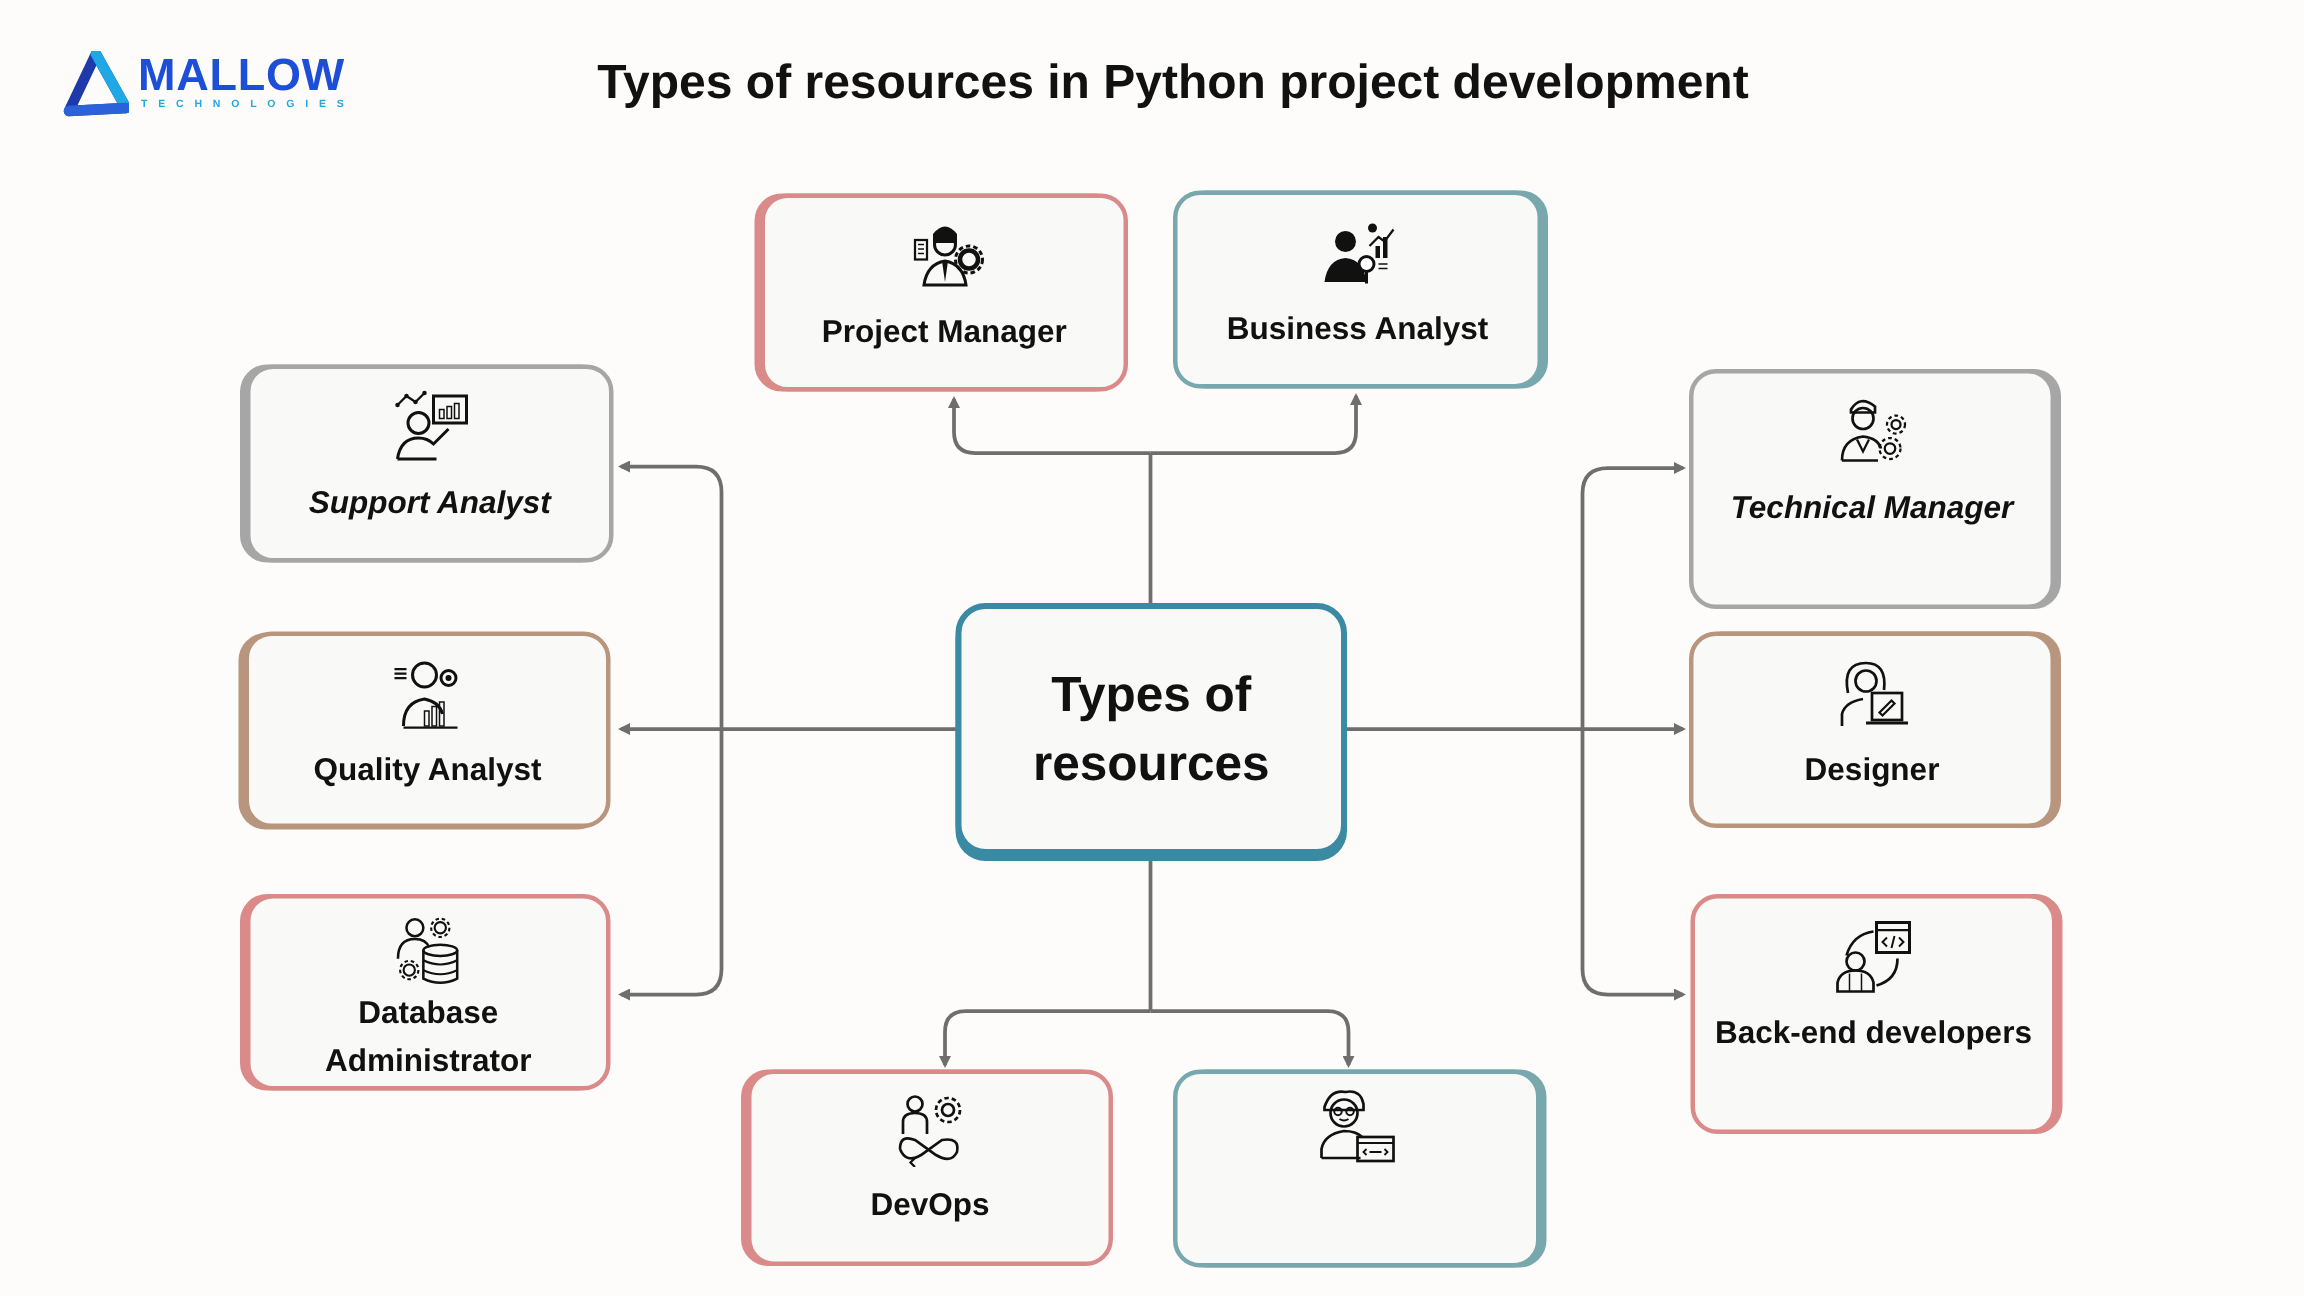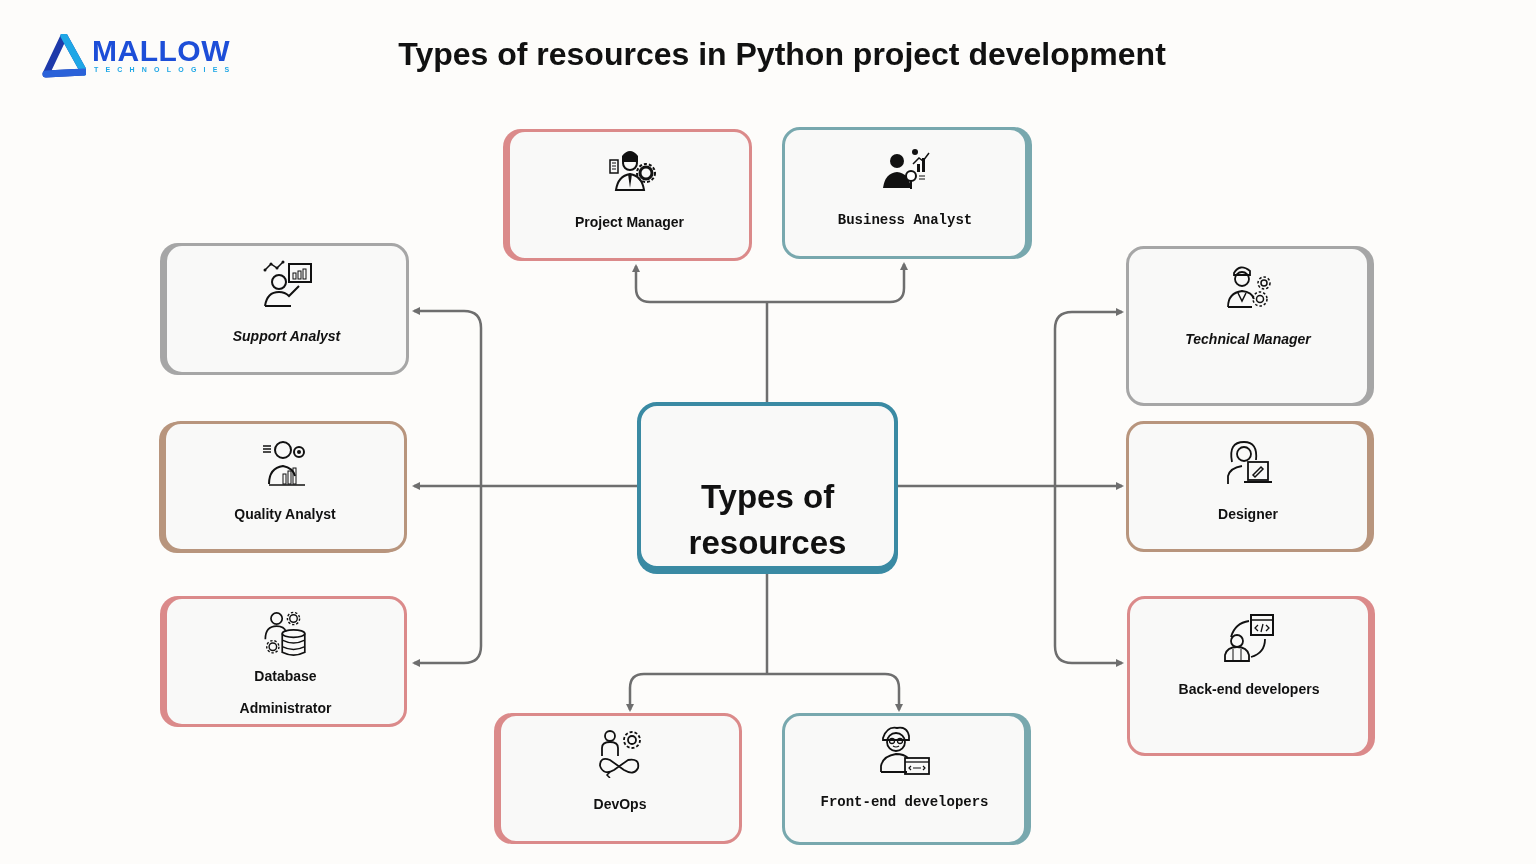--- a/index.html
+++ b/index.html
@@ -12,25 +12,25 @@
   .logo .brand { position:absolute; left:52px; top:2px; font-weight:bold; font-size:30px; letter-spacing:0.5px; color:#1d4ed8; line-height:30px; }
   .logo .sub { position:absolute; left:54px; top:32px; font-size:7px; letter-spacing:7.2px; color:#1fa7e6; font-weight:bold; }
   .title { position:absolute; left:0; width:1564px; top:36px; text-align:center; font-size:32px; font-weight:bold; color:#111; }
   svg.connectors { position:absolute; left:0; top:0; width:1536px; height:864px; }
   .card {
     position:absolute; box-sizing:border-box; background:#f9f9f8;
     border:3px solid; border-radius:18px;
     display:flex; flex-direction:column; align-items:center; justify-content:flex-start;
   }
   .card .icon { width:56px; height:50px; margin-top:14px; }
-  .card .label { font-weight:bold; font-size:14px; text-align:center; line-height:32px; margin-top:10px; color:#111; }
+  .card .label { font-weight:bold; font-size:21px; text-align:center; line-height:32px; margin-top:10px; color:#111; }
   .card.center { border-radius:20px; justify-content:center; }
   .card.center .label { font-size:33px; line-height:46px; margin:0; }
   .pink { border-color:#db8a8a; }
-  .teal { border-color:#78a8ae;font-family:Liberation Mono, monospace; }
+  .teal { border-color:#78a8ae; }
   .gray { border-color:#a6a6a6;font-style:italic; }
   .brown{ border-color:#b8957d; }
   .blue { border-color:#3a8aa3; }
 </style>
 </head>
 <body>
 
 <div class="logo">
   <svg class="mark" viewBox="0 0 44 44">
     <path d="M22 2 L42 38 L4 40 Z" fill="none" stroke="#1e3aaa" stroke-width="7" stroke-linejoin="round"></path>
@@ -62,21 +62,21 @@
     <path d="M638 486 L414 486" marker-end="url(#arr)"></path>
     <path d="M481 486 L481 328 Q481 311 464 311 L414 311" marker-end="url(#arr)"></path>
     <path d="M481 486 L481 646 Q481 663 464 663 L414 663" marker-end="url(#arr)"></path>
 
     <path d="M898 486 L1122 486" marker-end="url(#arr)"></path>
     <path d="M1055 486 L1055 329 Q1055 312 1072 312 L1122 312" marker-end="url(#arr)"></path>
     <path d="M1055 486 L1055 646 Q1055 663 1072 663 L1122 663" marker-end="url(#arr)"></path>
   </g>
 </svg>
 
-<div class="card center blue" style="left:637px; top:402px; width:261px; height:168px; border-width:4px; box-shadow:0 4px 0 #3a8aa3;justify-content:flex-end;">
+<div class="card center blue" style="left:637px; top:402px; width:261px; height:168px; border-width:4px; box-shadow:0 4px 0 #3a8aa3;">
   <div class="label">Types of</div>
   <div class="label">resources</div>
 </div>
 
 <div class="card pink" style="left:507px; top:129px; width:245px; height:132px; box-shadow:-4px 0 0 #db8a8a;">
   <svg class="icon" viewBox="0 0 56 50">
     <rect x="8" y="14" width="8" height="13" fill="none" stroke="#111" stroke-width="1.5"></rect>
     <line x1="10" y1="17" x2="14" y2="17" stroke="#111"></line>
       <line x1="10" y1="20" x2="14" y2="20" stroke="#111"></line>
       <line x1="10" y1="23" x2="14" y2="23" stroke="#111"></line>
@@ -217,14 +217,13 @@
     <path d="M6 12 q4 -12 14 -10 q10 -2 12 8 v4 h-26 Z" fill="none" stroke="#111" stroke-width="1.8"></path>
     <circle cx="19" cy="16" r="9" fill="none" stroke="#111" stroke-width="1.8"></circle>
     <circle cx="15" cy="15" r="2.5" fill="none" stroke="#111" stroke-width="1.3"></circle>
       <circle cx="23" cy="15" r="2.5" fill="none" stroke="#111" stroke-width="1.3"></circle>
     <path d="M16 20 q3 2 6 0" fill="none" stroke="#111" stroke-width="1.2"></path>
     <path d="M4 46 v-6 q2 -10 15 -12 q8 0 12 4 M4 46 h26" fill="none" stroke="#111" stroke-width="1.8"></path>
     <rect x="28" y="32" width="24" height="16" fill="none" stroke="#111" stroke-width="1.8"></rect>
     <line x1="28" y1="36" x2="52" y2="36" stroke="#111" stroke-width="1.3"></line>
     <path d="M34 40 l-2 2 l2 2 M46 40 l2 2 l-2 2 M36 42 h8" fill="none" stroke="#111" stroke-width="1.2"></path>
   </svg>
-  <div class="label">Front-end developers</div>
 </div>
 
 </body></html>

